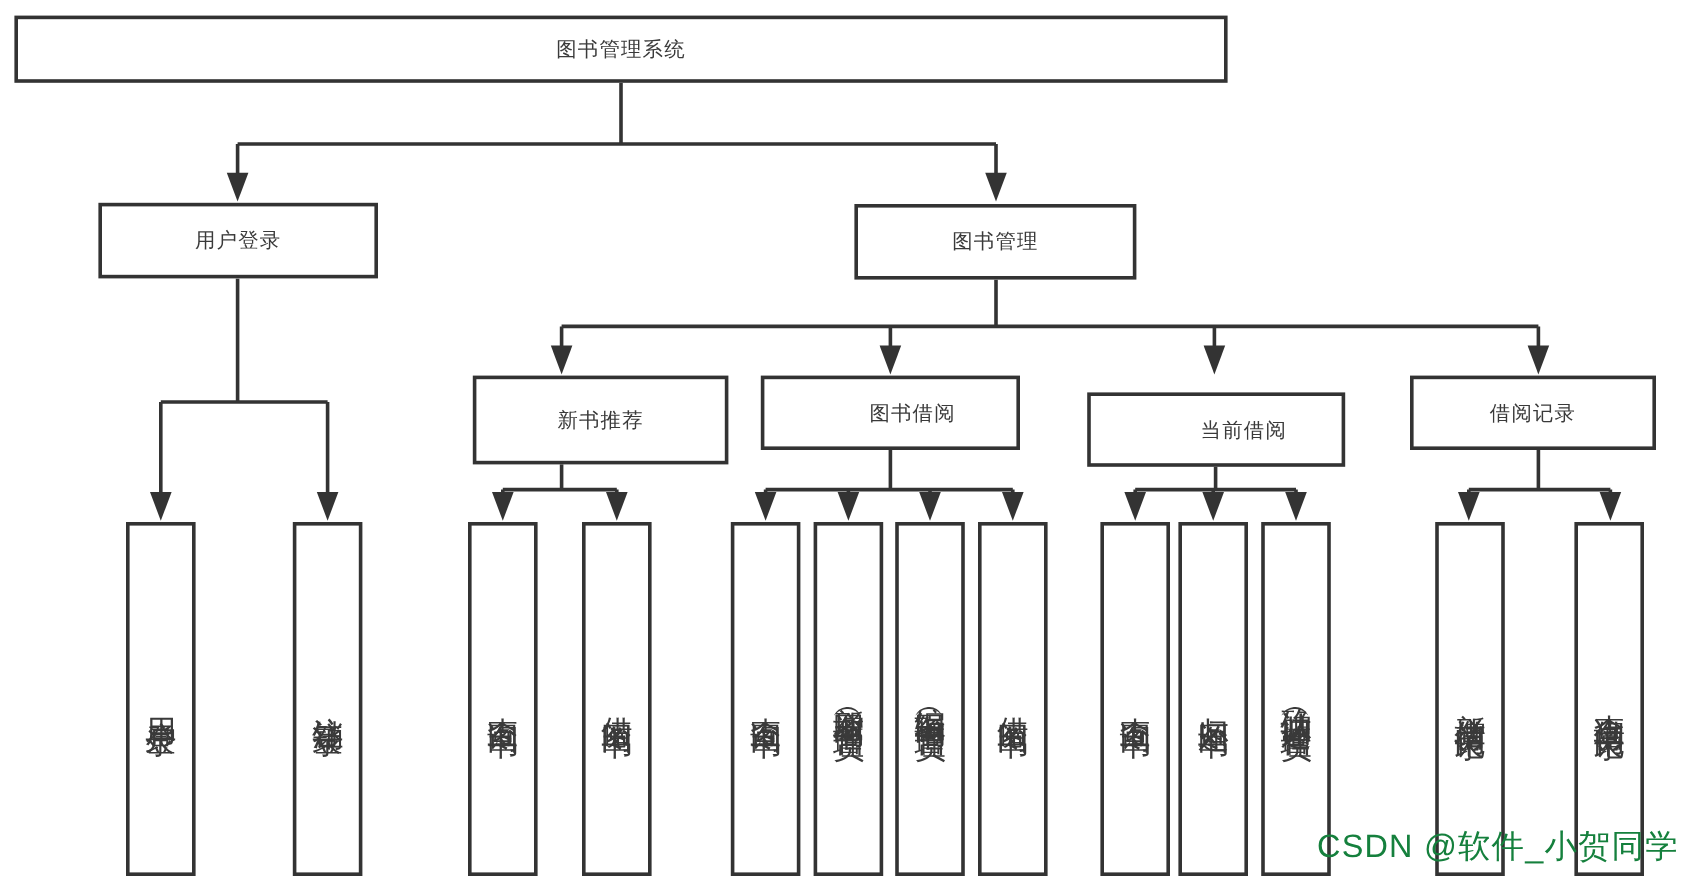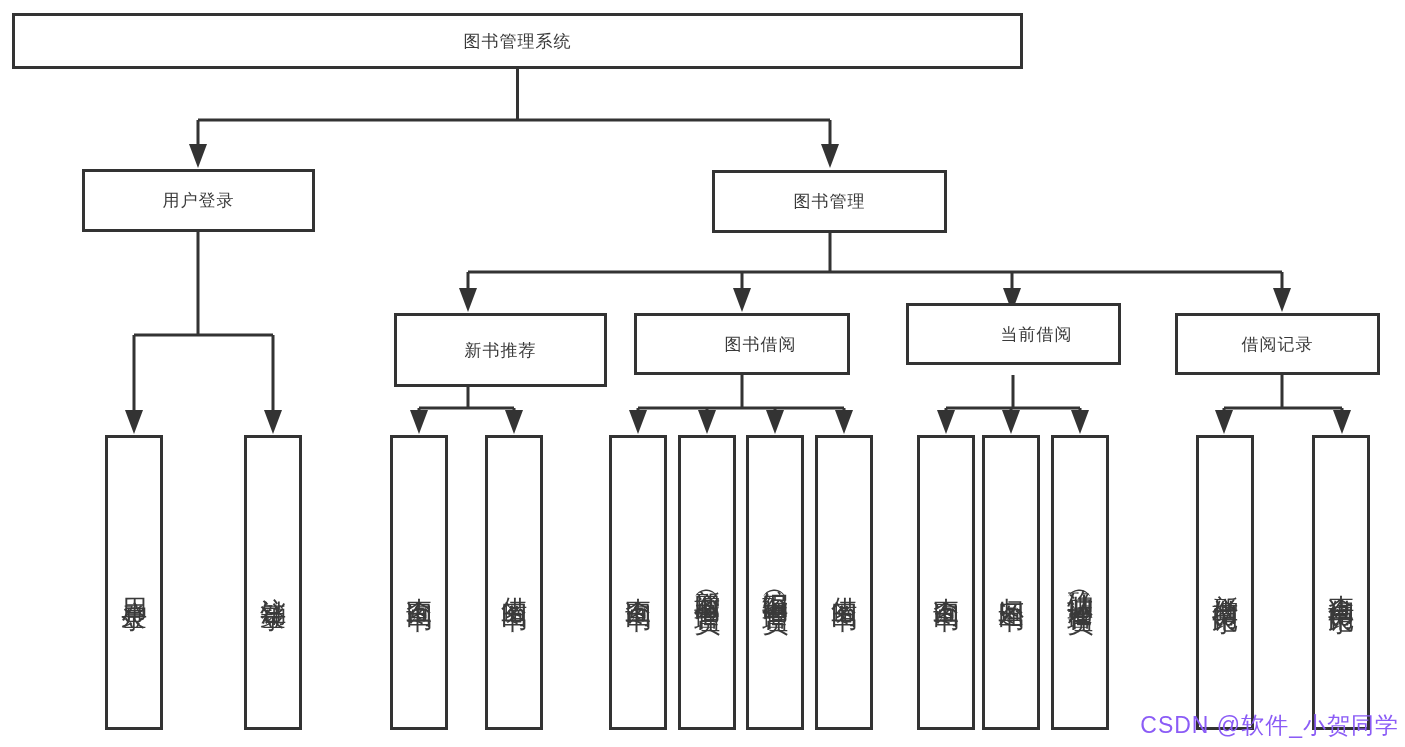--- a/index.html
+++ b/index.html
@@ -33,23 +33,23 @@
   .vtext {
     writing-mode: vertical-rl;
     text-orientation: mixed;
     letter-spacing: 3px;
     line-height: 1.05;
     white-space: nowrap;
   }
   .watermark {
     position: absolute;
     right: 6px;
-    bottom: 6px;
-    font-size: 23px;
-    color: #8b5cf6;
+    bottom: 24px;
+    font-size: 27px;
+    color: #15803d;
     z-index: 2;
     letter-spacing: 1px;
   }
 </style>
 </head>
 <body>
 
 <div class="canvas">
 
   <svg class="connectors" width="1405" height="747" viewBox="0 0 1405 747">
@@ -109,21 +109,21 @@
   <div class="node hnode" style="left:712px; top:170px; width:235px; height:63px;">
     <span>图书管理</span>
   </div>
 
   <div class="node hnode" style="left:362px; top:313px; width:213px; height:74px;margin-left:32px;">
     <span>新书推荐</span>
   </div>
   <div class="node hnode" style="left:634px; top:313px; width:216px; height:62px;padding-left:37px;">
     <span>图书借阅</span>
   </div>
-  <div class="node hnode" style="left:906px; top:303px; width:215px; height:62px;padding-left:46px;">
+  <div class="node hnode" style="left:906px; top:327px; width:215px; height:62px;padding-left:46px;">
     <span>当前借阅</span>
   </div>
   <div class="node hnode" style="left:1175px; top:313px; width:205px; height:62px;">
     <span>借阅记录</span>
   </div>
 
   <div class="node leaf" style="left:105px;">
     <span class="vtext">用户登录</span>
   </div>
   <div class="node leaf" style="left:244px;">

